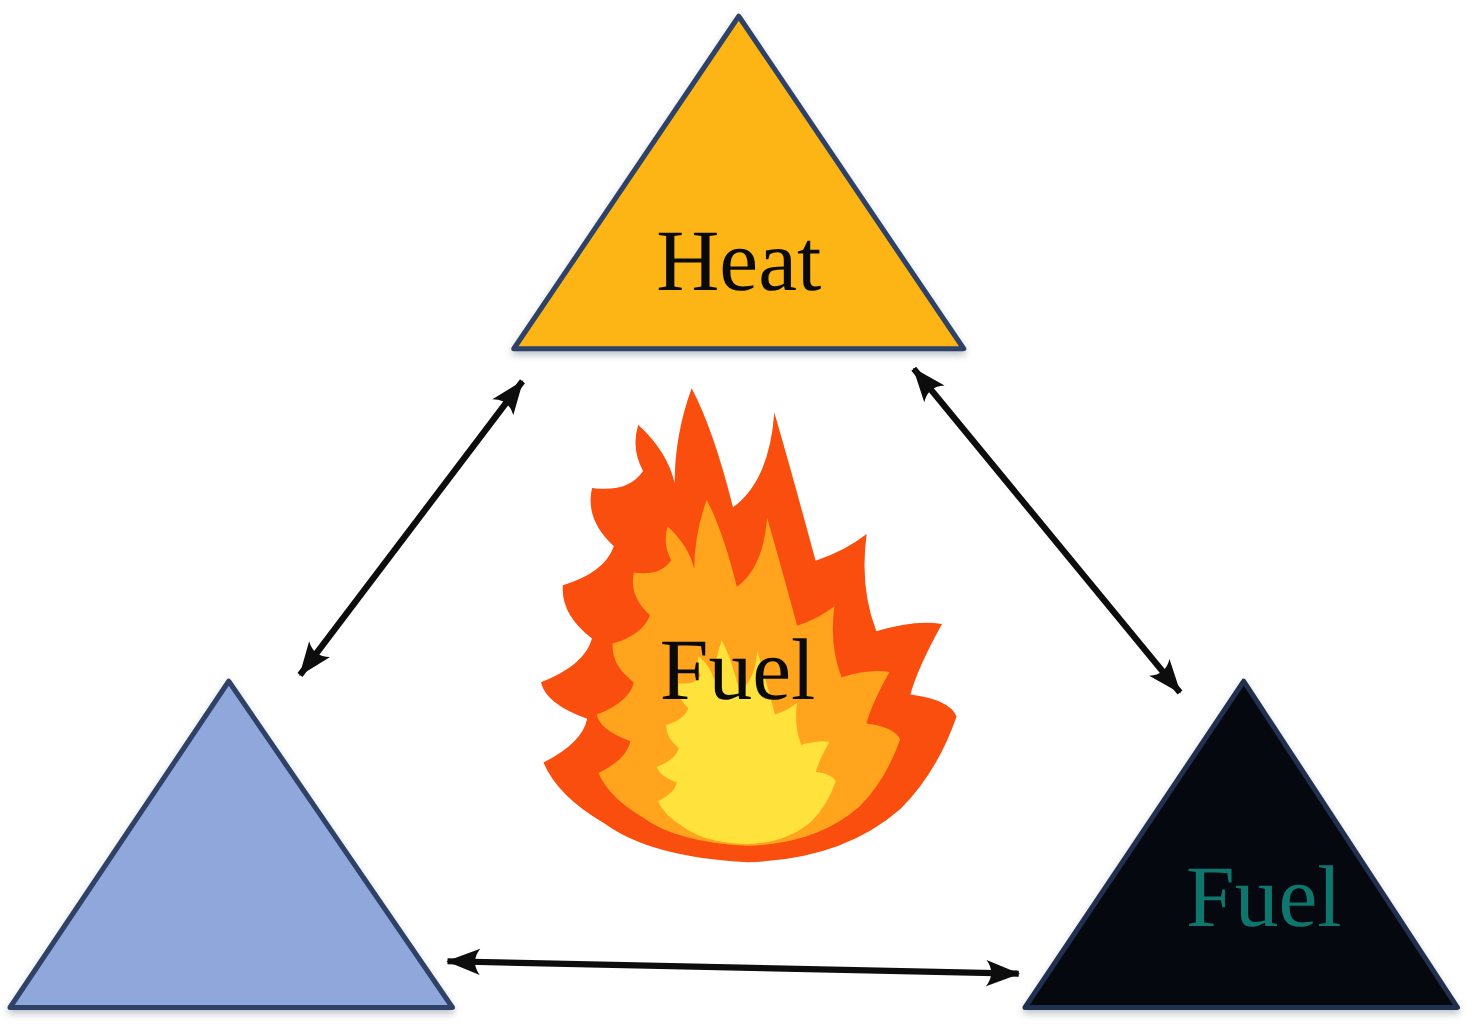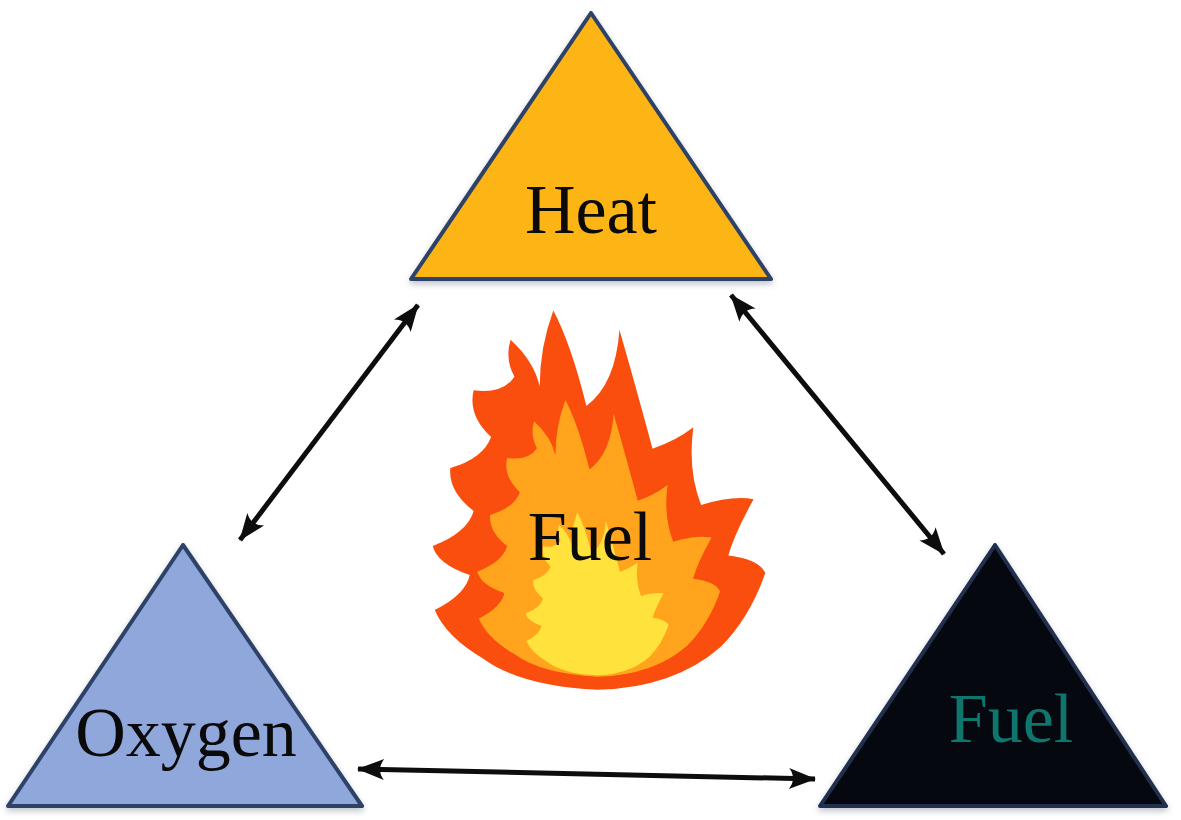--- a/index.html
+++ b/index.html
@@ -56,21 +56,20 @@
     <svg class="tri" width="366" height="276" viewBox="0 0 366 276">
       <polygon points="183,5 363,271 3,271" stroke-width="4" stroke-linejoin="round" style="fill: rgb(252, 181, 20); stroke: rgb(46, 65, 103);"></polygon>
     </svg>
     <span class="lbl" style="left: 183px; top: 202px; color: rgb(10, 10, 10);">Heat</span>
   </div>
 
   <div class="node" style="left:5px; top:540px; width:360px; height:270px;">
     <svg class="tri" width="360" height="270" viewBox="0 0 360 270">
       <polygon points="178,5 357,266 3,266" stroke-width="4" stroke-linejoin="round" style="fill: rgb(143, 167, 219); stroke: rgb(46, 65, 103);"></polygon>
     </svg>
-    <span class="lbl" style="left: 181px; top: 193px; color: rgb(10, 10, 10);">Oxygen</span>
   </div>
 
   <div class="node" style="left:814px; top:540px; width:356px; height:270px;">
     <svg class="tri" width="356" height="270" viewBox="0 0 356 270">
       <polygon points="181,5 352,266 6,266" stroke-width="4" stroke-linejoin="round" style="fill: rgb(5, 8, 14); stroke: rgb(34, 48, 79);"></polygon>
     </svg>
     <span class="lbl" style="left: 197px; top: 179px; color: #0f766e;">Fuel</span>
   </div>
 
   <div class="fire-node" style="left:425px; top:298px; width:350px; height:418px;">

